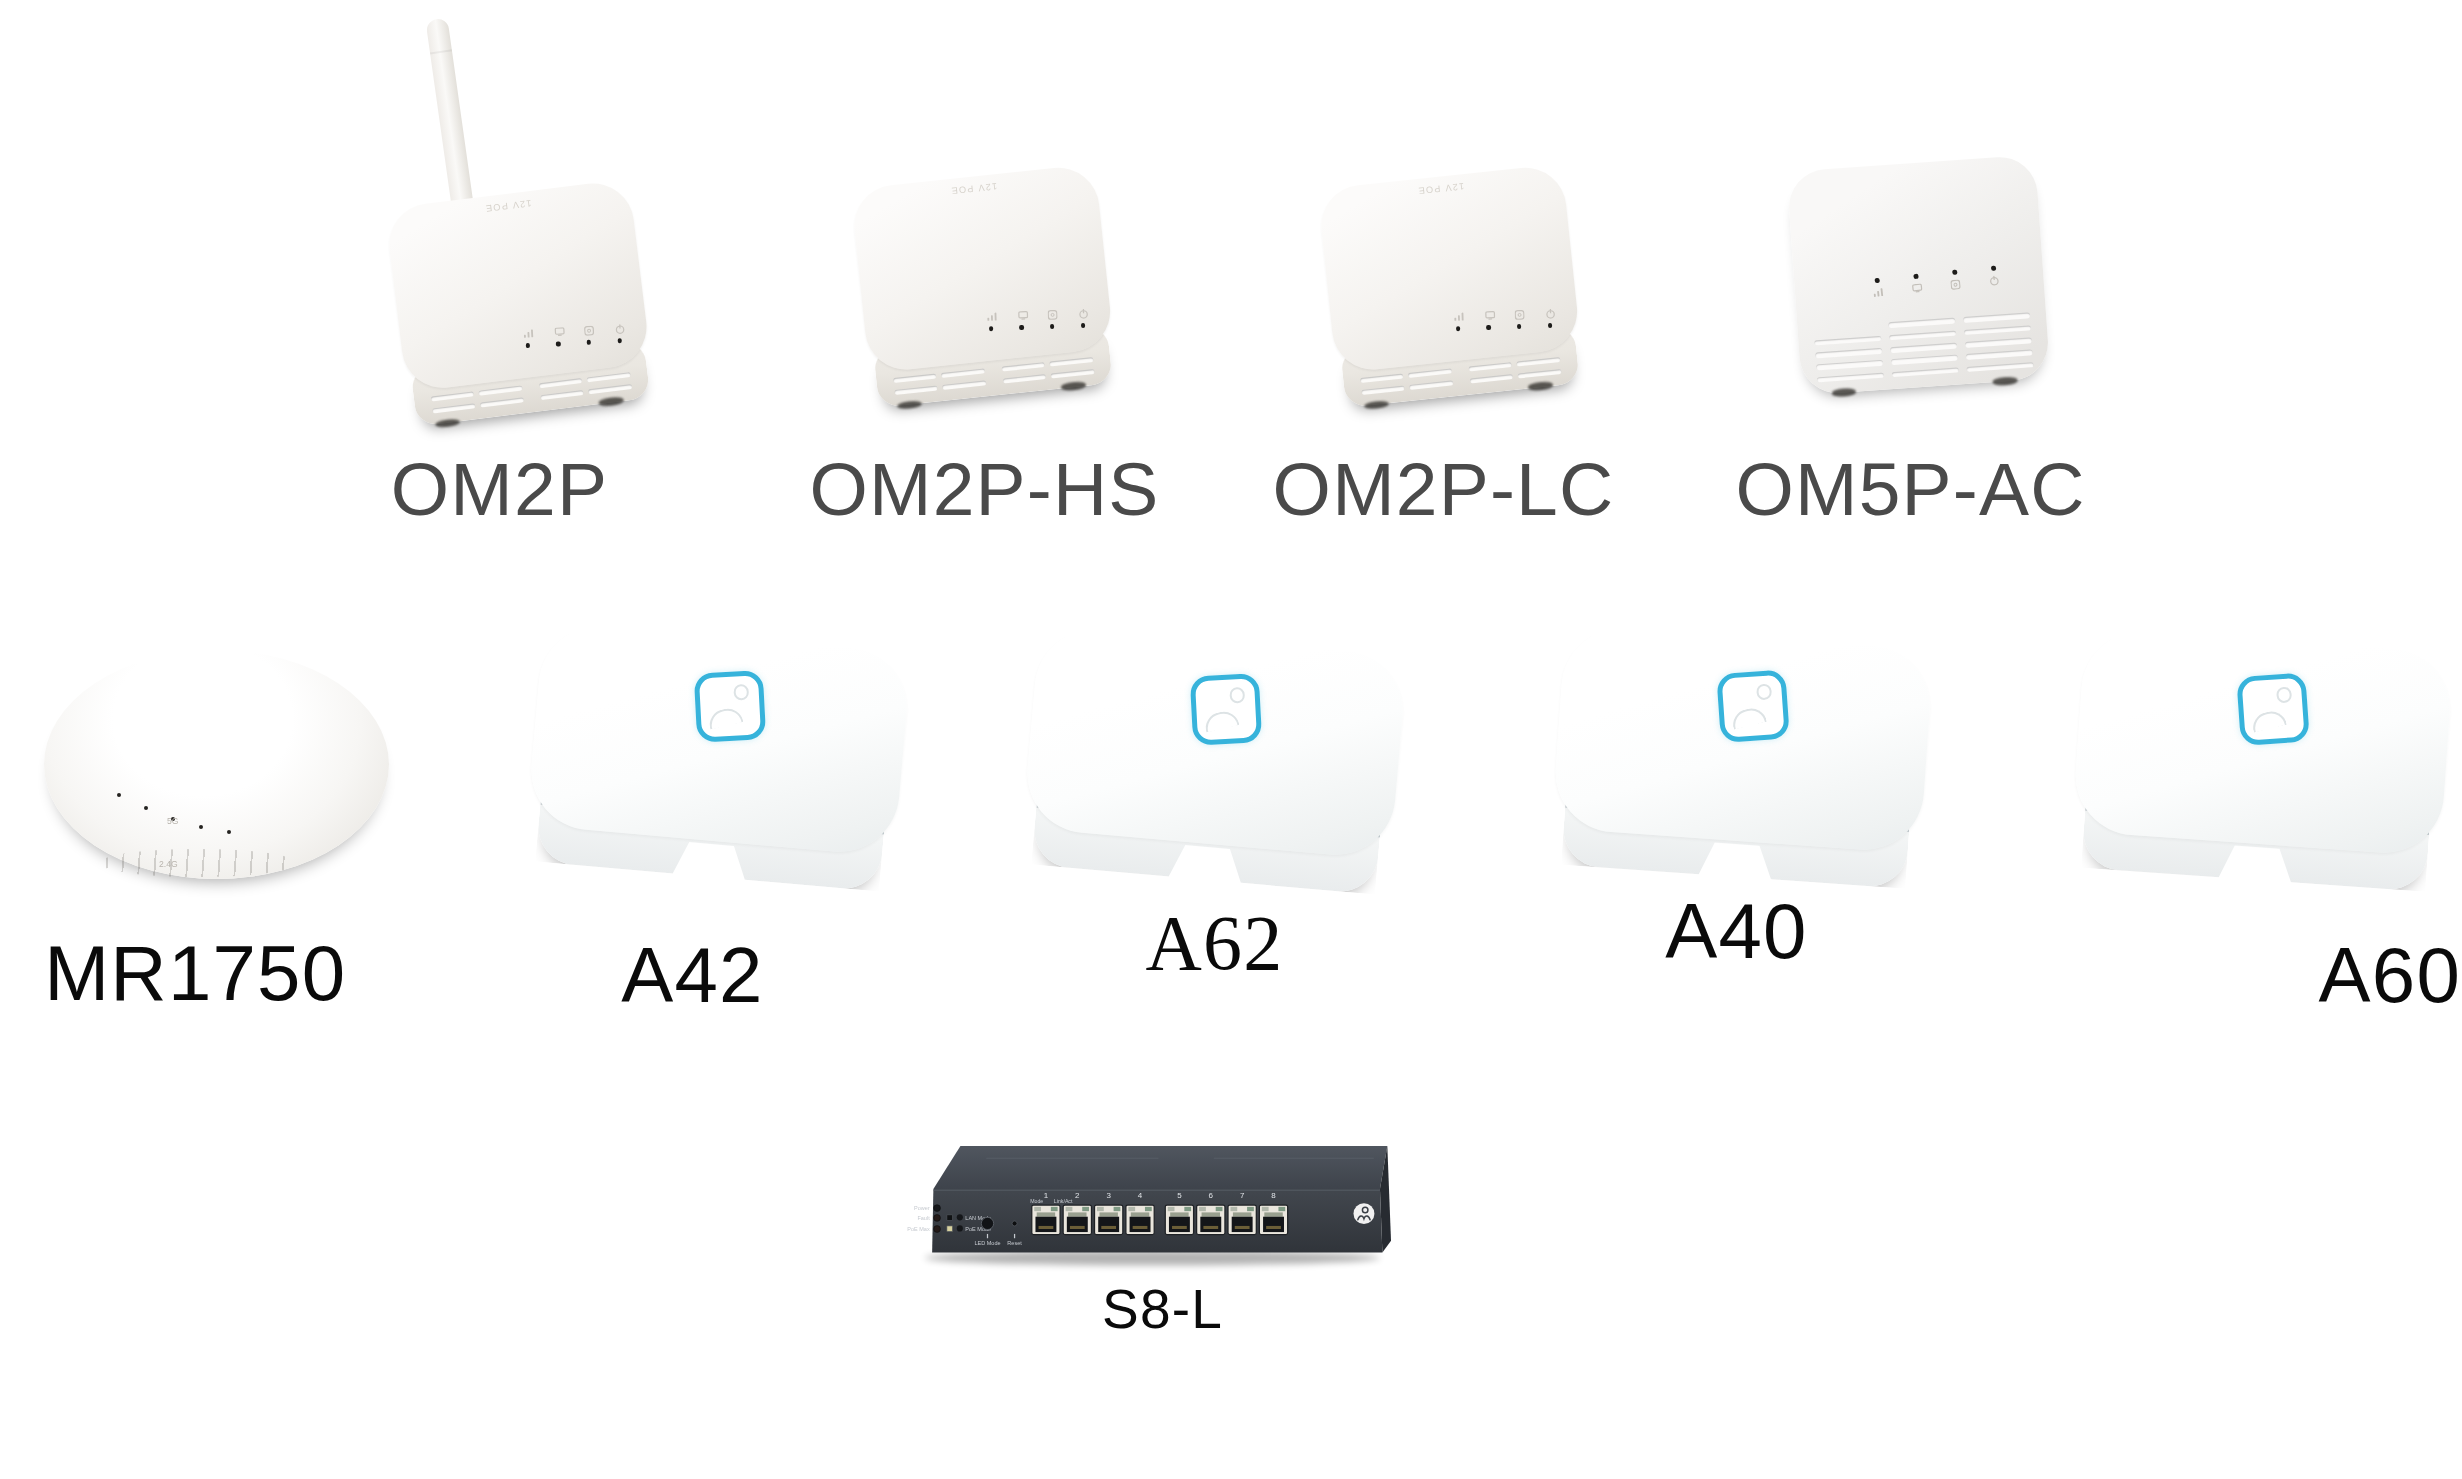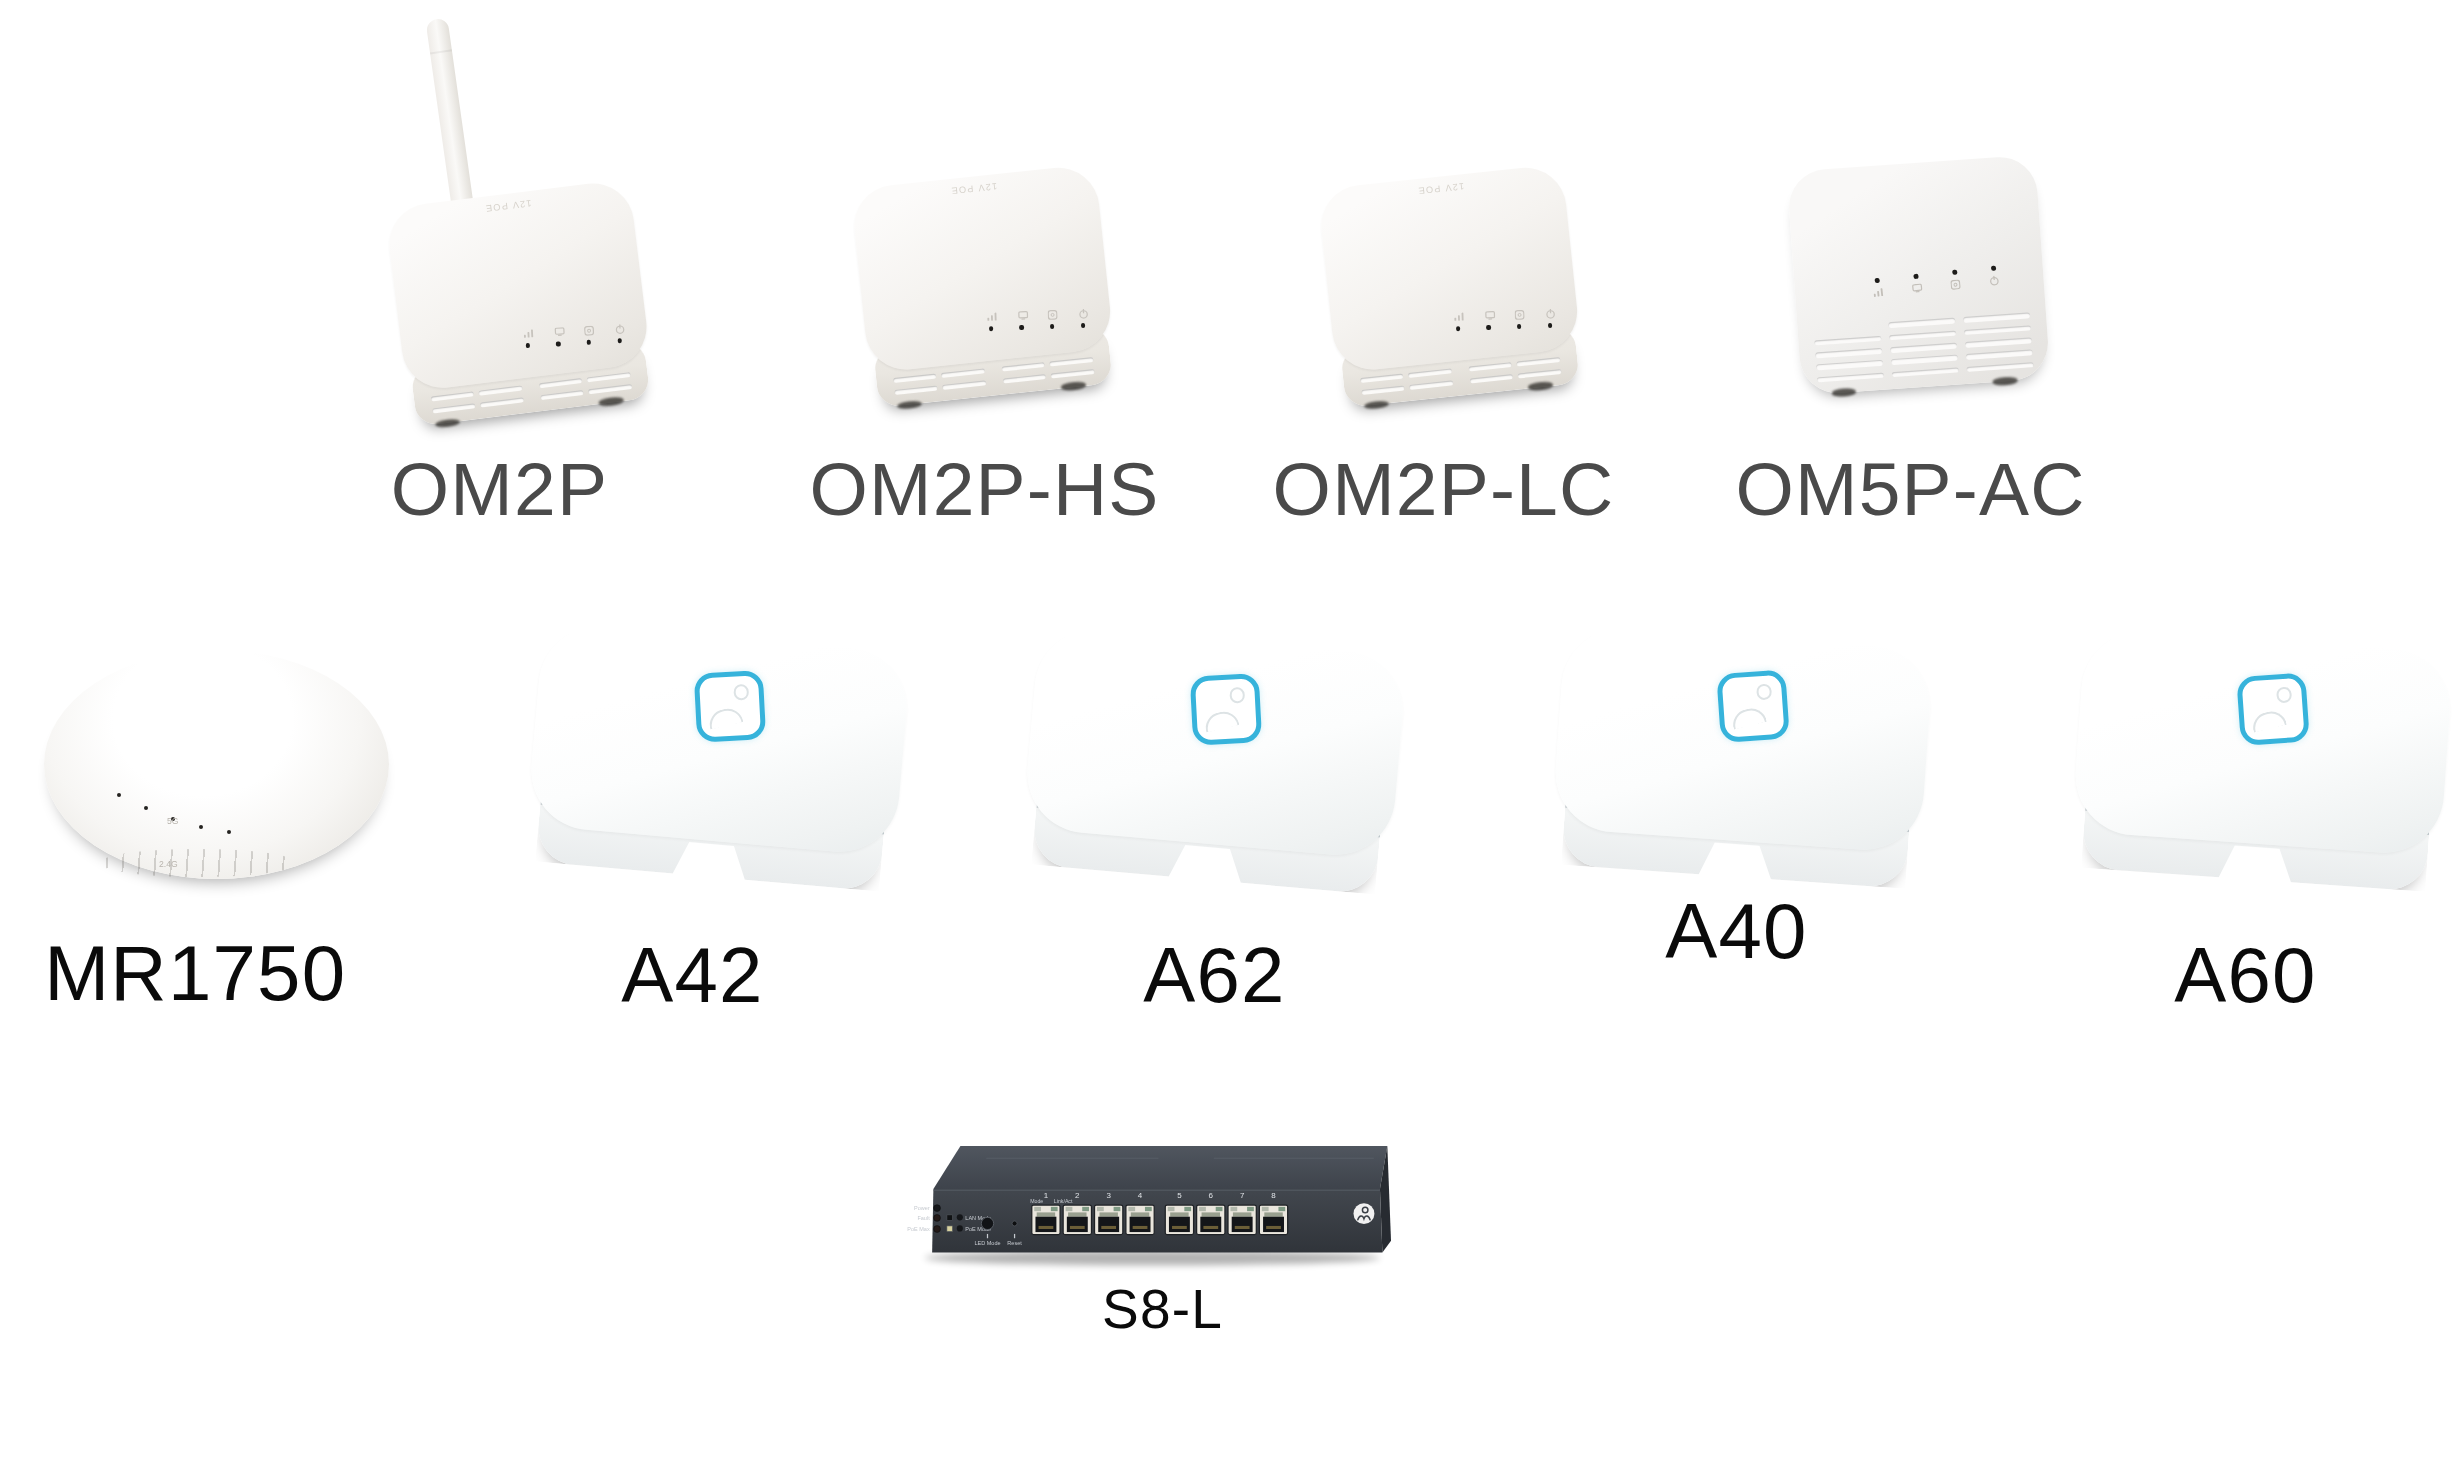--- a/index.html
+++ b/index.html
@@ -369,23 +369,23 @@
 </div>
 
 <div class="dev adev" style="left:2077px;top:640px;transform:rotate(4deg);">
   <div class="a-logo"></div>
   <div class="a-top"></div>
   <div class="a-band"></div>
 </div>
 
 <div class="plabel" style="left:-20.3px;top:934px;">MR1750</div>
 <div class="plabel" style="left:477px;top:936px;">A42</div>
-<div class="plabel" style="left:999px;top:936px;">A62</div>
+<div class="plabel" style="left:999px;top:904px;font-family:Liberation Serif, serif;">A62</div>
 <div class="plabel" style="left:1521px;top:892px;">A40</div>
-<div class="plabel" style="left:2030px;top:936px;">A60</div>
+<div class="plabel" style="left:2030px;top:936px;text-align:right;">A60</div>
 
 <svg class="dev s8" style="left:894px;top:1120px;" width="529" height="234" viewBox="0 0 860 380">
   <defs>
     <linearGradient id="gTop" x1="0" y1="0" x2="0" y2="1">
       <stop offset="0" stop-color="#50565f"></stop>
         <stop offset="1" stop-color="#3e434b"></stop>
     </linearGradient>
     <linearGradient id="gFront" x1="0" y1="0" x2="0" y2="1">
       <stop offset="0" stop-color="#42474e"></stop>
         <stop offset="1" stop-color="#30343a"></stop>

